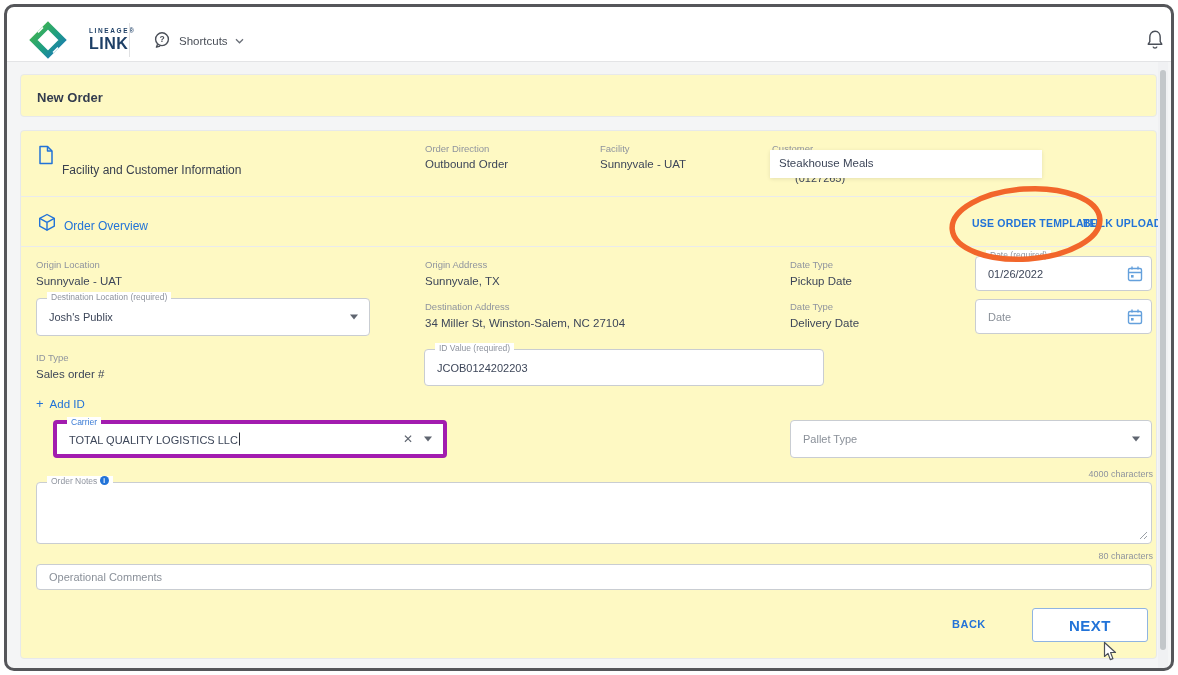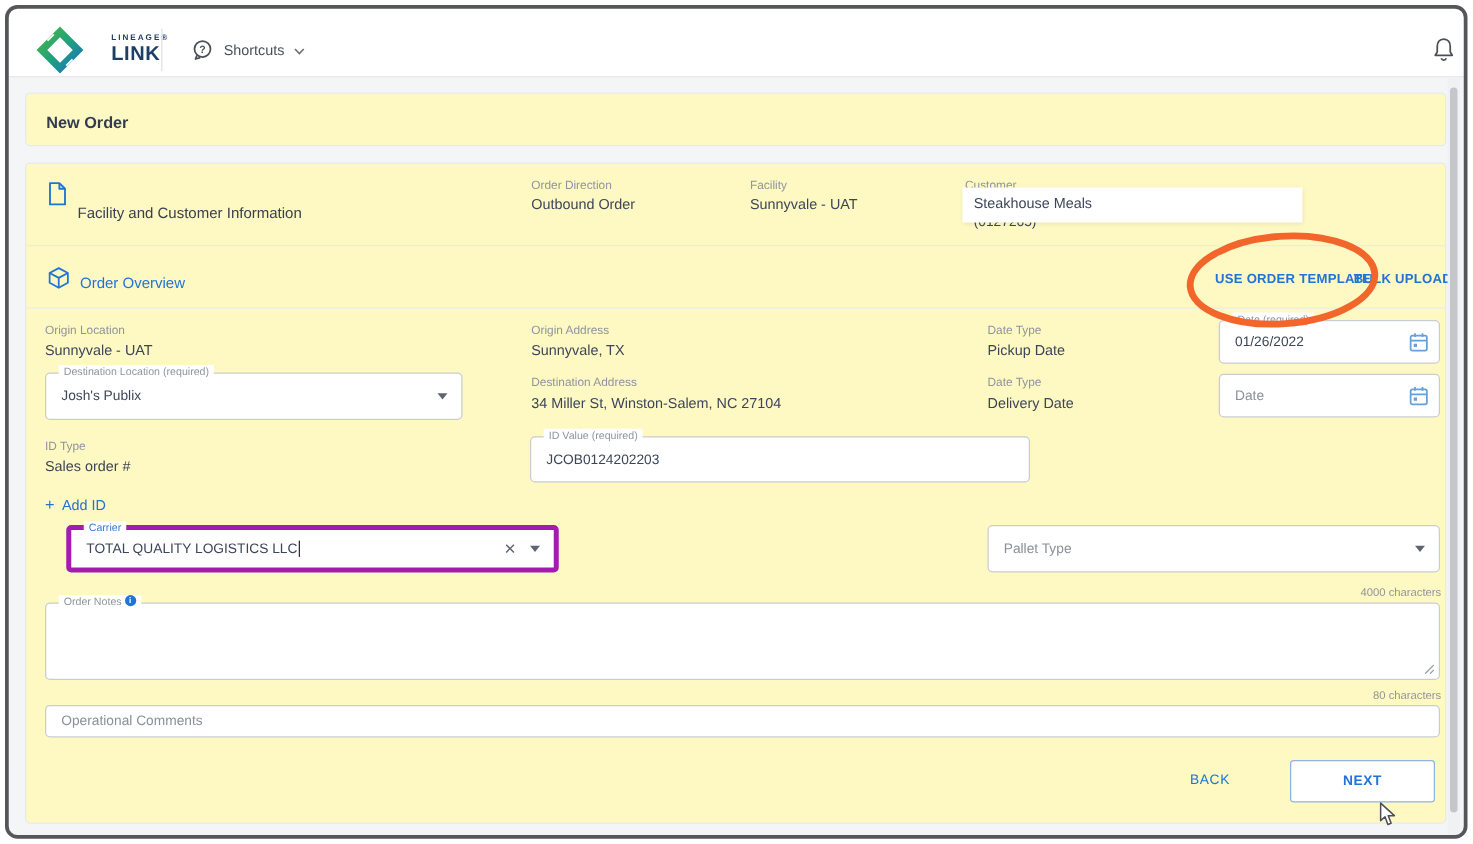--- a/index.html
+++ b/index.html
@@ -76,24 +76,24 @@
 
   .counter { position:absolute; font-size:9px; color:#8f949e; right:25px; text-align:right; z-index:11; }
   .info-dot { display:inline-block; width:9px; height:9px; border-radius:50%; background:#2273d8;
     color:#fff; font-size:6.5px; font-weight:700; text-align:center; line-height:9px; vertical-align:top; }
 
   .resize-handle { position:absolute; right:3px; bottom:3px; z-index:3; cursor:nwse-resize; }
 
   .add-id { position:absolute; left:36px; top:396px; font-size:11.5px; color:#2273d8; z-index:12; cursor:pointer; }
   .add-id .plus { font-size:13px; margin-right:6px; }
 
-  .back-btn { position:absolute; left:952px; top:618px; font-size:11px; font-weight:400; color:#2273d8;
+  .back-btn { position:absolute; left:952px; top:618px; font-size:11px; font-weight:700; color:#2273d8;
     letter-spacing:0.5px; z-index:12; cursor:pointer; }
   .next-btn { position:absolute; left:1032px; top:608px; width:116px; height:34px; background:#fff;
-    border:1px solid #8fb4e2; border-radius:3px; color:#2273d8; font-size:11px; font-weight:700;
+    border:1px solid #8fb4e2; border-radius:3px; color:#2273d8; font-size:15px; font-weight:700;
     letter-spacing:0.5px; display:flex; align-items:center; justify-content:center; z-index:12; cursor:pointer; }
 
   
   .sb-track { position:absolute; left:1158px; top:62px; width:10px; height:606px; background:#f0f1f3; z-index:20; }
   .sb-thumb { position:absolute; left:1160px; top:70px; width:6px; height:580px; background:#c3c7ca;
     border-radius:3px; z-index:21; cursor:grab; }
 
   .annotation { position:absolute; left:945px; top:182px; z-index:60; pointer-events:none; }
   .cursor { position:absolute; left:1102px; top:641px; z-index:70; pointer-events:none; }
 </style>
@@ -155,21 +155,21 @@
   </svg>
   <div class="sec-title" style="left:62px; top:163px;">Facility and Customer Information</div>
 
   <div class="flabel" style="left:425px; top:143px;">Order Direction</div>
   <div class="fvalue" style="left:425px; top:158px;">Outbound Order</div>
 
   <div class="flabel" style="left:600px; top:143px;">Facility</div>
   <div class="fvalue" style="left:600px; top:158px;">Sunnyvale - UAT</div>
 
   <div class="flabel" style="left:772px; top:143px;">Customer</div>
-  <div class="fvalue cust-num" style="left:779px; top:172px; font-size:11px;">(0127265)</div>
+  <div class="fvalue cust-num" style="left:795px; top:172px; font-size:11px;">(0127265)</div>
   <div class="cust-panel"></div>
   <div class="fvalue cust-name" style="left:779px; top:157px;">Steakhouse Meals</div>
 
   <div class="divider" style="top:196px;"></div>
 
   <svg style="position:absolute; left:38px; top:213px; z-index:12;" width="18" height="19" viewBox="0 0 18 19">
     <path d="M9 1.5 L16.3 5.4 L16.3 13.2 L9 17.2 L1.7 13.2 L1.7 5.4 Z" fill="none" stroke="#2273d8" stroke-width="1.4" stroke-linejoin="round"></path>
     <path d="M1.7 5.4 L9 9.3 L16.3 5.4 M9 9.3 L9 17.2" fill="none" stroke="#2273d8" stroke-width="1.4" stroke-linejoin="round"></path>
   </svg>
   <div class="sec-title blue" style="left:64px; top:219px;">Order Overview</div>

